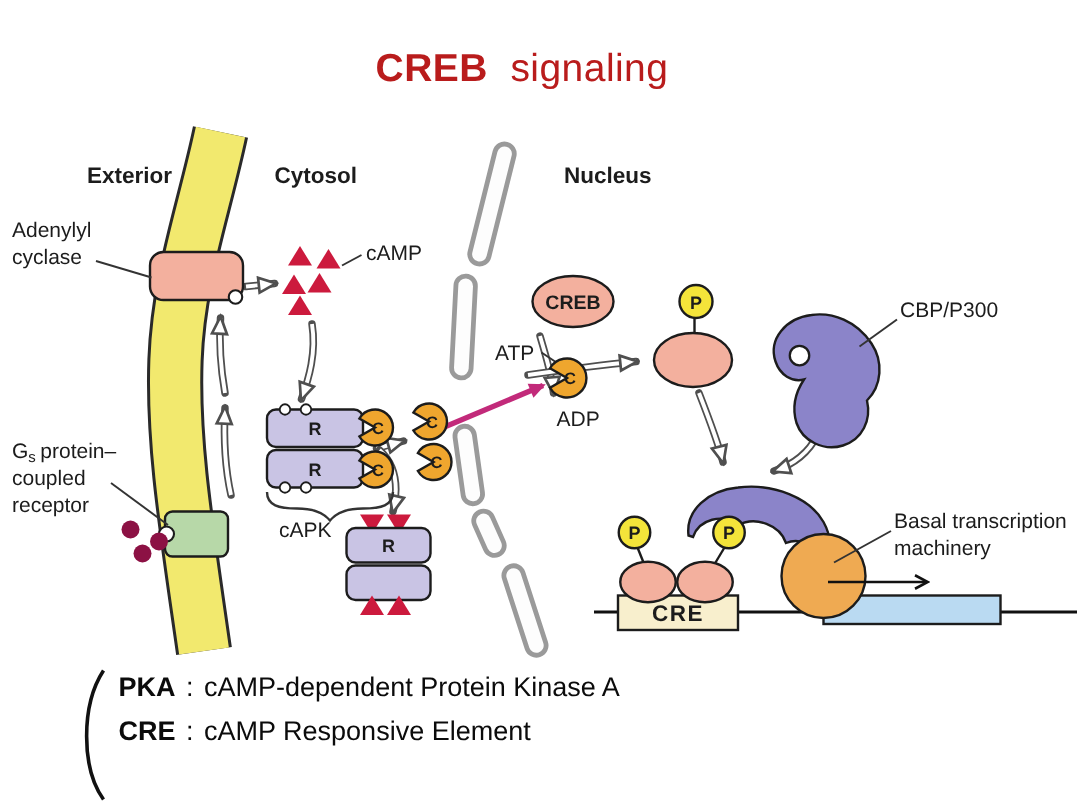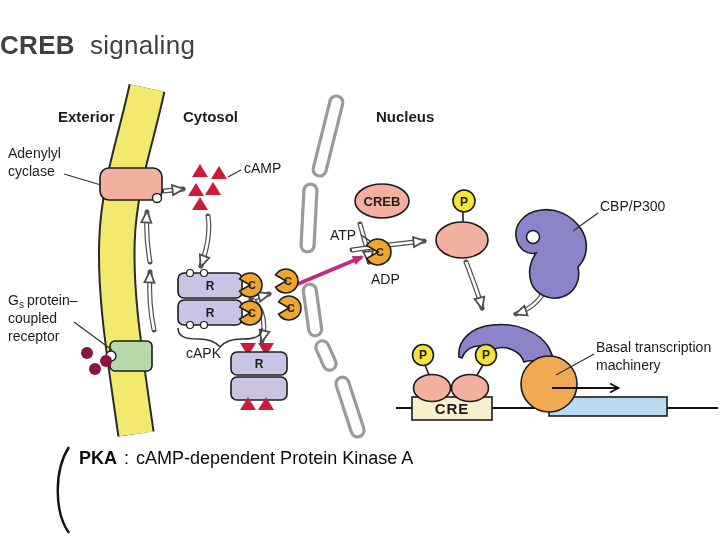--- a/index.html
+++ b/index.html
@@ -1,34 +1,34 @@
 <!DOCTYPE html>
 <html><head>
 <meta charset="utf-8">
 <style>
   html,body{margin:0;padding:0;background:#ffffff;}
   body{width:720px;height:540px;overflow:hidden;font-family:"Liberation Sans",sans-serif;}
   .page{position:relative;width:720px;height:540px;background:#fff;}
-  .slide-title{position:absolute;top:30px;left:0;width:696px;font-size:26px;color:#404040;letter-spacing:.3px;}
+  .slide-title{position:absolute;top:30px;left:0;width:696px;text-align:center;font-size:26px;color:#b91c1c;letter-spacing:.3px;}
   .slide-title .t-bold{font-weight:bold;margin-right:15px;}
   .diagram-svg{position:absolute;left:0;top:0;}
   svg text{font-family:"Liberation Sans",sans-serif;fill:#1c1c1c;}
   .region-label{font-size:15px;font-weight:bold;}
   .lbl{font-size:14px;}
   .letter{font-size:11px;font-weight:bold;text-anchor:middle;}
   .letter-md{font-size:12px;font-weight:bold;text-anchor:middle;}
   .letter-creb{font-size:13px;font-weight:bold;text-anchor:middle;}
   .cre-text{font-size:15px;font-weight:bold;text-anchor:middle;letter-spacing:1px;}
   .arrow-under{stroke:#4f4f4f;stroke-width:5;fill:none;stroke-linecap:round;}
   .arrow-over{stroke:#ffffff;stroke-width:2.6;fill:none;}
   .ptr{stroke:#333;stroke-width:1.3;}
   .outline{stroke:#1c1c1c;stroke-width:1.6;}
   .legend{position:absolute;left:50px;top:444px;display:flex;}
   .legend-bracket{margin-right:7px;}
-  .legend-lines{display:flex;flex-direction:row;justify-content:flex-end;}
+  .legend-lines{display:flex;flex-direction:column;}
   .legend-line{font-size:18px;line-height:28.5px;color:#0b0b0b;white-space:nowrap;}
   .legend-term{font-weight:bold;}
   .legend-sep{margin:0 7px;}
 </style>
 </head>
 <body>
 
 <div class="page">
 
   <div class="slide-title">
@@ -206,16 +206,17 @@
       <text class="lbl" x="596" y="370">machinery</text>
     </g>
   </svg>
 
   <div class="legend">
     <svg class="legend-bracket" width="22" height="92" viewBox="0 0 22 92">
       <path d="M19,3 C4,26 4,68 19,89" fill="none" stroke="#111" stroke-width="2.4"></path>
     </svg>
     <div class="legend-lines">
       <div class="legend-line"><span class="legend-term">PKA</span><span class="legend-sep">:</span><span>cAMP-dependent Protein Kinase A</span></div>
+      <div class="legend-line"><span class="legend-term">CRE</span><span class="legend-sep">:</span><span>cAMP Responsive Element</span></div>
     </div>
   </div>
 
 </div>
 
 </body></html>

